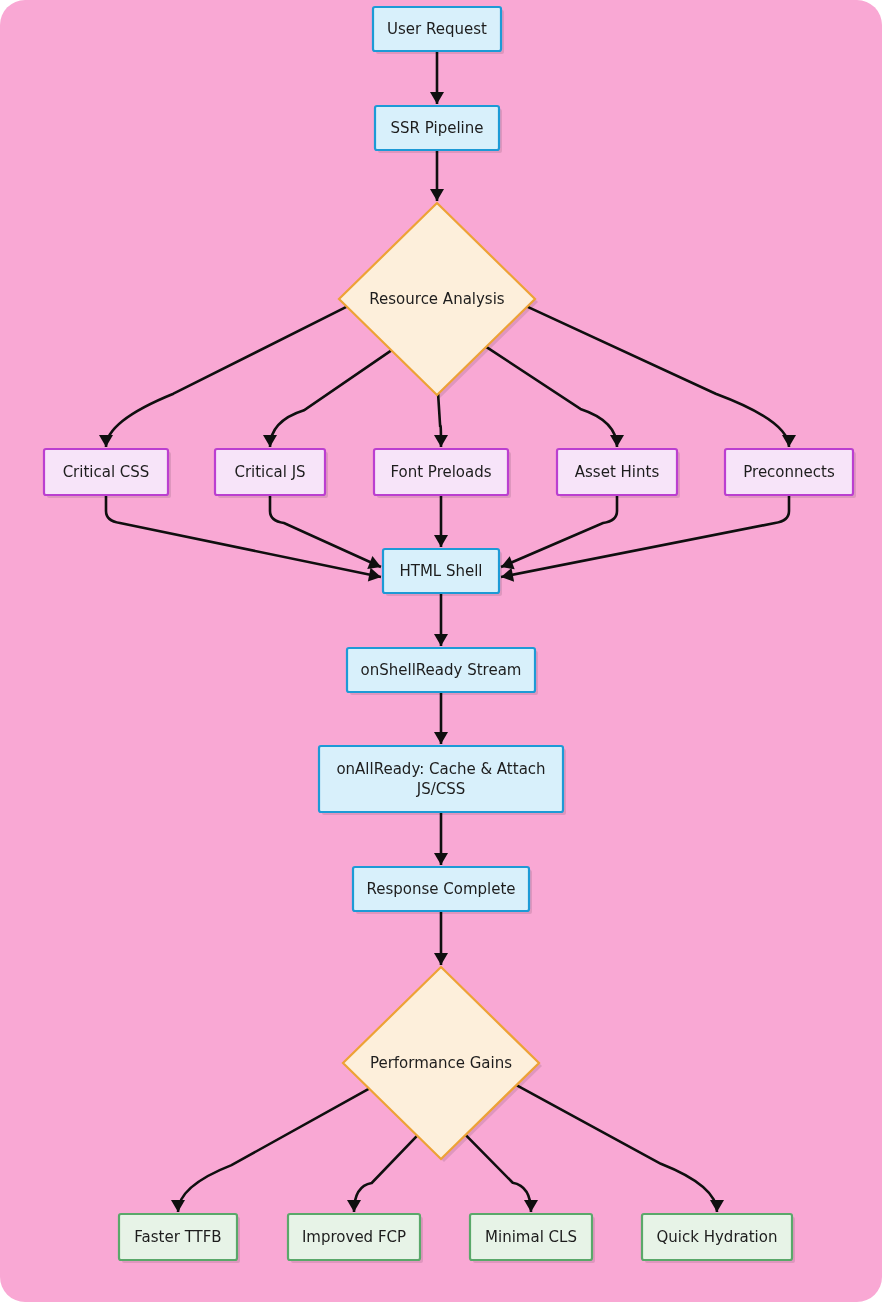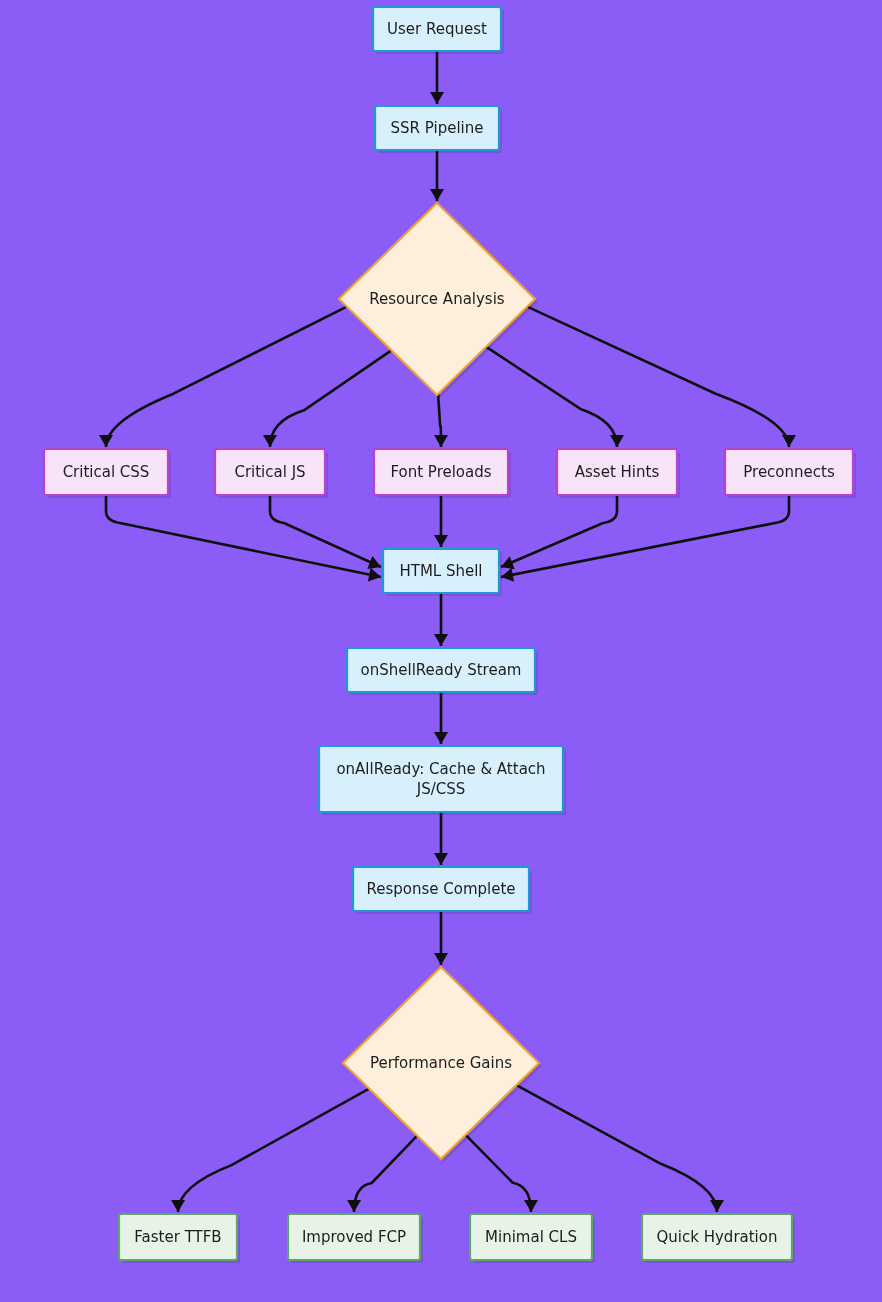--- a/index.html
+++ b/index.html
@@ -4,23 +4,24 @@
 <style>
   html, body {
     margin: 0;
     padding: 0;
     background: #ffffff;
   }
   #canvas {
     position: relative;
     width: 882px;
     height: 1302px;
-    background: #8b5cf6;
+    background: #f9a8d4;
     font-family: "DejaVu Sans", sans-serif;
     overflow: hidden;
+    border-radius: 25px;
   }
   svg#flow {
     position: absolute;
     left: 0;
     top: 0;
     width: 882px;
     height: 1302px;
   }
   .node-rect {
     stroke-width: 2.2;

